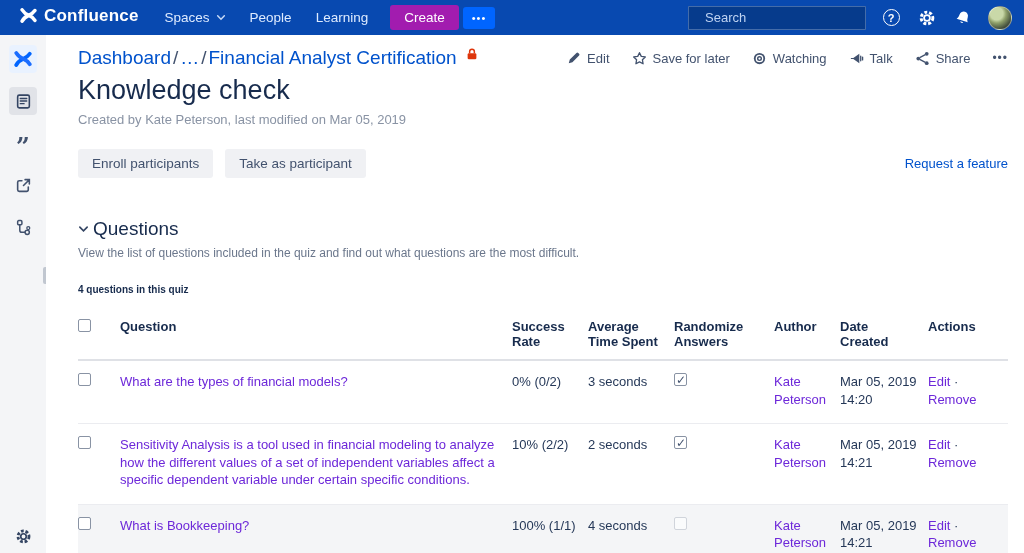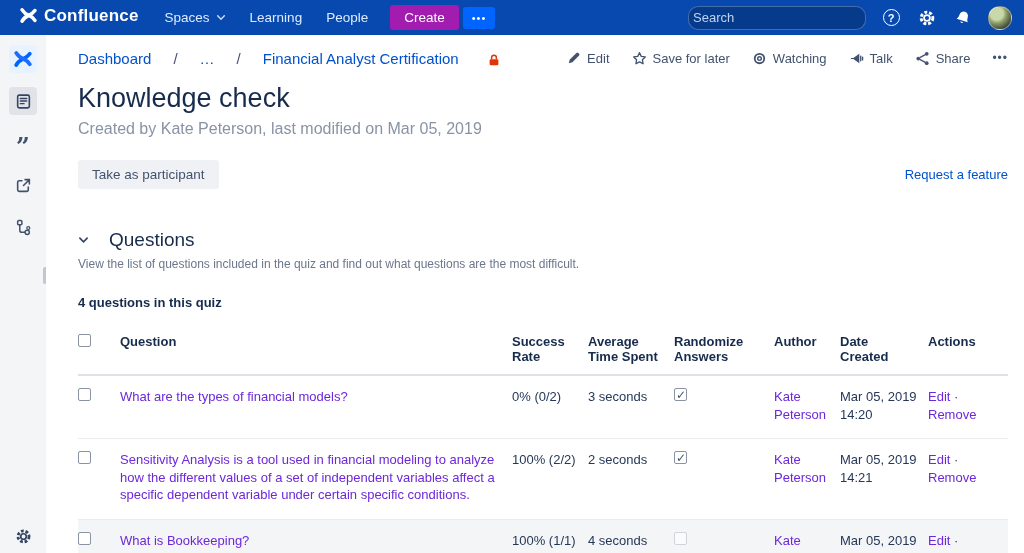--- a/index.html
+++ b/index.html
@@ -13,21 +13,21 @@
   .nav-logo-text { font-size:17px; font-weight:700; letter-spacing:.2px; }
   .nav-item { font-size:13.5px; color:#DEEBFF; padding:0 12px; height:35px; display:flex;
     align-items:center; gap:6px; cursor:pointer; }
   .nav-item .chev { width:10px; height:7px; opacity:.9; }
   .btn-create { background:#a21caf; color:#fff; font-size:13.5px; border:none; border-radius:3px;
     padding:5px 14px; margin-left:10px; cursor:pointer; }
   .btn-more-nav { background:#0065FF; color:#fff; font-size:11px; border:none; border-radius:3px;
     padding:5px 9px; margin-left:4px; letter-spacing:1px; cursor:pointer; }
   .nav-right { margin-left:auto; display:flex; align-items:center; gap:14px; }
   .nav-search { width:178px; height:24px; background:#063B8C; border:1px solid rgba(255,255,255,.25);
-    border-radius:10px; display:flex; align-items:center; padding:0 4px; }
+    border-radius:1px; display:flex; align-items:center; padding:0 16px; }
   .nav-search input { flex:1; background:transparent; border:none; outline:none; color:#fff;
     font-size:13px; font-family:inherit; }
   .nav-search input::placeholder { color:#BFD3F2; }
   .icon-btn { width:22px; height:22px; display:flex; align-items:center; justify-content:center;
     cursor:pointer; }
   .help-circle { width:17px; height:17px; border:1.6px solid #fff; border-radius:50%;
     color:#fff; font-size:11px; font-weight:700; display:flex; align-items:center; justify-content:center; }
   .avatar { width:24px; height:24px; border-radius:50%; cursor:pointer;
     background:radial-gradient(circle at 35% 30%, #c9d8a8 0 30%, #8fa06a 45%, #3f4a3a 75%); border:1px solid rgba(255,255,255,.4); }
   
@@ -40,37 +40,37 @@
   .side-ic { color:#42526E; }
   .quote-glyph { font-family:"DejaVu Serif","Liberation Serif",serif; font-size:24px; font-weight:700;
     color:#42526E; line-height:10px; margin-top:8px; }
   .side-gear { position:absolute; bottom:8px; left:0; width:46px; display:flex; justify-content:center; cursor:pointer; }
   .side-grip { position:absolute; top:267px; left:43px; width:5px; height:17px; background:#C1C7D0;
     border-radius:2px; cursor:col-resize; }
   
   .main { position:absolute; top:35px; left:46px; width:978px; height:518px; background:#fff;
     padding:12px 16px 0 32px; }
   .crumb-row { display:flex; align-items:center; justify-content:space-between; height:22px; }
-  .crumbs { display:flex; align-items:flex-end; gap:22px; font-size:15px; color:#42526E; }
+  .crumbs { display:flex; align-items:flex-start; gap:2px; font-size:19px; color:#42526E; }
   .crumbs a { color:#0052CC; text-decoration:none; cursor:pointer; }
   .lock { margin-left:6px; display:flex; }
   .page-actions { display:flex; align-items:center; gap:22px; font-size:13px; color:#42526E; }
   .pa-item { display:flex; align-items:center; gap:6px; cursor:pointer; }
   .pa-more { font-size:12px; letter-spacing:1px; cursor:pointer; }
-  .page-title { font-size:27px; font-weight:500; color:#172B4D; margin-top:14px; }
-  .byline { font-size:16px; color:#8993A4; margin-top:6px; }
+  .page-title { font-size:27px; font-weight:500; color:#172B4D; margin-top:6px; }
+  .byline { font-size:13px; color:#8993A4; margin-top:6px; }
   .toolbar { display:flex; align-items:center; margin-top:22px; }
   .btn-gray { background:#F0F1F4; border:none; border-radius:3px; color:#42526E; font-size:13.5px;
     font-family:inherit; padding:7px 14px; margin-right:12px; display:flex; align-items:center; gap:10px; cursor:pointer; }
   .request-link { margin-left:auto; font-size:13px; color:#0052CC; text-decoration:none; cursor:pointer; }
-  .section-head { display:flex; align-items:center; gap:20px; margin-top:40px; cursor:pointer; }
+  .section-head { display:flex; align-items:center; gap:4px; margin-top:40px; cursor:pointer; }
   .section-head .chev { color:#344563; width:11px; height:8px; }
   .section-title { font-size:19px; font-weight:500; color:#172B4D; }
   .section-desc { font-size:12px; color:#6B778C; margin-top:6px; }
-  .quiz-count { font-size:13px; font-weight:700; color:#172B4D; margin-top:24px; }
+  .quiz-count { font-size:10px; font-weight:700; color:#172B4D; margin-top:24px; }
   
   table { border-collapse:collapse; width:930px; margin-top:14px; table-layout:fixed; }
   th { text-align:left; font-size:13px; font-weight:700; color:#172B4D; padding:10px 10px 10px 0;
     border-bottom:2px solid #DFE1E6; vertical-align:top; }
   td { font-size:13px; color:#253858; padding:12px 10px 15px 0; border-bottom:1px solid #EBECF0;
     vertical-align:top; line-height:1.35; }
   tr.shaded td { background:#F4F5F7; }
   td a, .q-link { color:#6d28d9; text-decoration:none; cursor:pointer; }
   .cb { width:13px; height:13px; border:1px solid #8993A4; border-radius:2px; background:#fff;
     display:inline-block; position:relative; cursor:pointer; }
@@ -91,24 +91,24 @@
     </svg>
     <span class="nav-logo-text">Confluence</span>
   </div>
   <div class="nav-item">
     <span>Spaces</span>
     <svg class="chev" viewBox="0 0 12 8">
       <path d="M2 2l4 4 4-4" fill="none" stroke="#DEEBFF" stroke-width="1.8" stroke-linecap="round"></path>
       </svg>
   </div>
   <div class="nav-item">
+    <span>People</span>
+    </div>
+  <div class="nav-item">
     <span>Learning</span>
-    </div>
-  <div class="nav-item">
-    <span>People</span>
     </div>
   <button class="btn-create">Create</button>
   <button class="btn-more-nav">•••</button>
 
   <div class="nav-right">
     <div class="nav-search">
       <input placeholder="Search" style="">
       <svg width="14" height="14" viewBox="0 0 16 16">
         <circle cx="7" cy="7" r="4.5" fill="none" stroke="#fff" stroke-width="1.7"></circle>
         <path d="M10.5 10.5L14 14" stroke="#fff" stroke-width="1.7" stroke-linecap="round"></path>
@@ -226,20 +226,21 @@
         <span>Share</span>
       </div>
       <span class="pa-more">•••</span>
     </div>
   </div>
 
   <h1 class="page-title">Knowledge check</h1>
   <div class="byline">Created by Kate Peterson, last modified on Mar 05, 2019</div>
 
   <div class="toolbar">
+    <button class="btn-gray">Enroll participants</button>
     <button class="btn-gray">Take as participant</button>
     <a class="request-link">Request a feature</a>
   </div>
 
   <div class="section-head">
     <svg class="chev" viewBox="0 0 12 8">
       <path d="M2 2l4 4 4-4" fill="none" stroke="#344563" stroke-width="1.8" stroke-linecap="round"></path>
       </svg>
     <span class="section-title">Questions</span>
   </div>
@@ -280,21 +281,21 @@
         <td>Mar 05, 2019 14:20</td>
         <td class="actions-cell">
           <a>Edit</a>
           <span>·</span>
           <a>Remove</a>
         </td>
       </tr>
       <tr>
         <td><span class="cb"></span></td>
         <td><a class="q-link">Sensitivity Analysis is a tool used in financial modeling to analyze how the different values of a set of independent variables affect a specific dependent variable under certain specific conditions.</a></td>
-        <td>100% (2/2)</td>
+        <td>10% (2/2)</td>
         <td>2 seconds</td>
         <td><span class="cb checked"></span></td>
         <td><a>Kate Peterson</a></td>
         <td>Mar 05, 2019 14:21</td>
         <td class="actions-cell">
           <a>Edit</a>
           <span>·</span>
           <a>Remove</a>
         </td>
       </tr>

